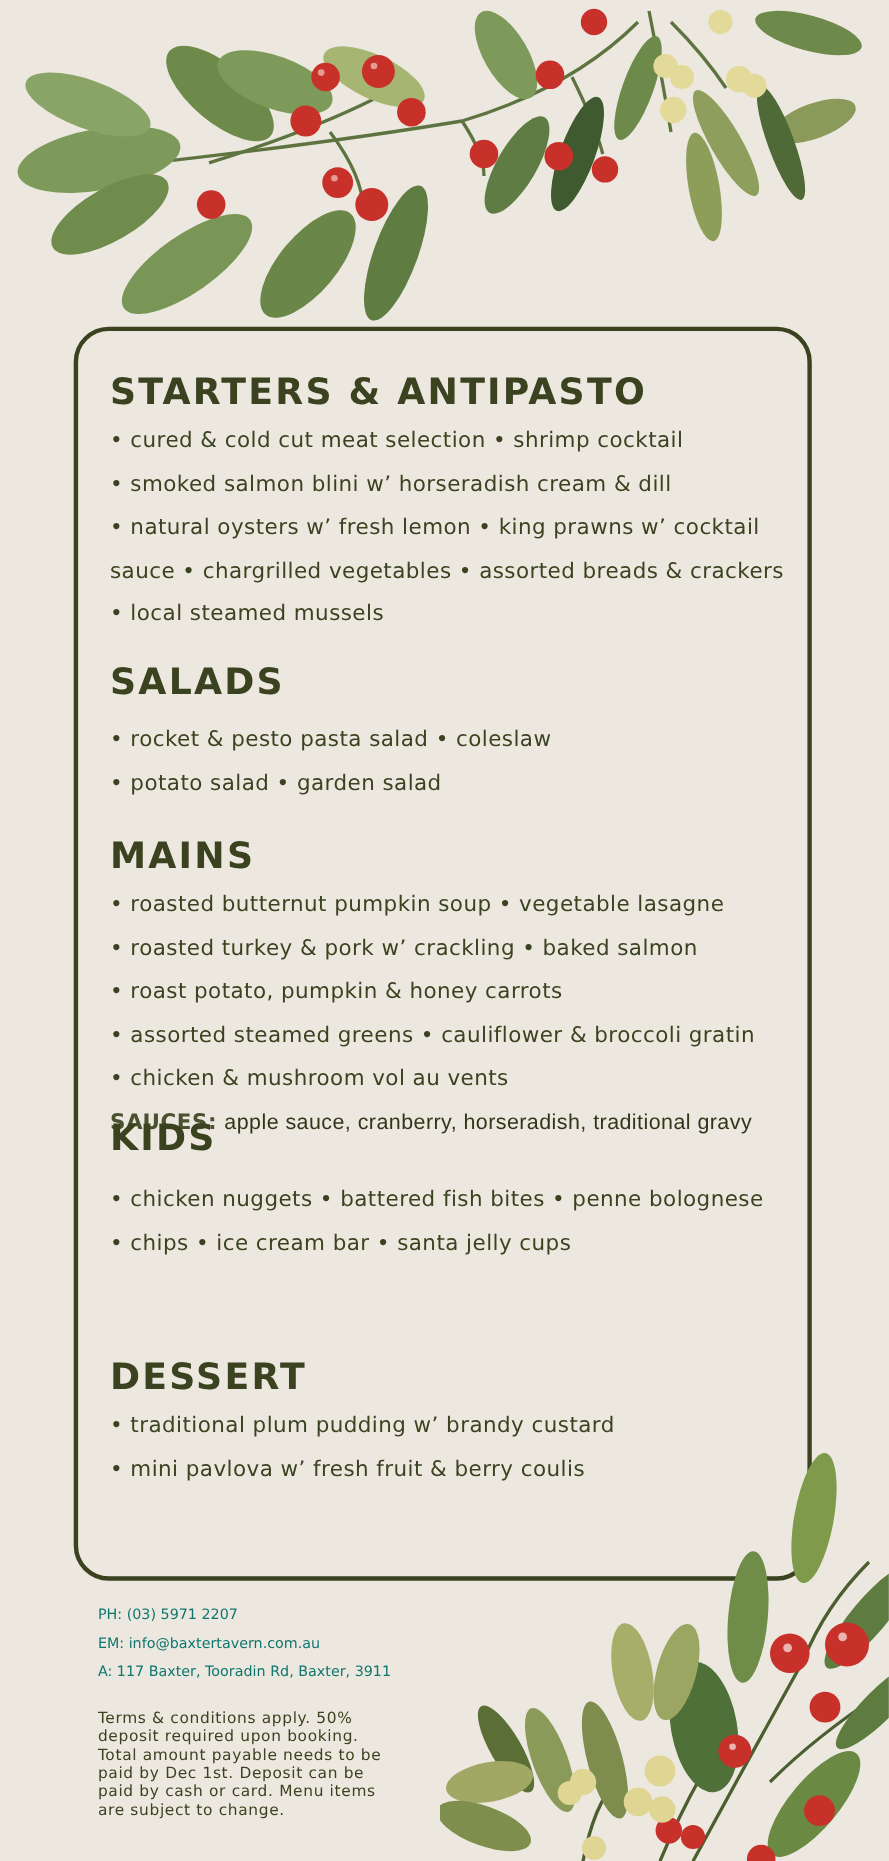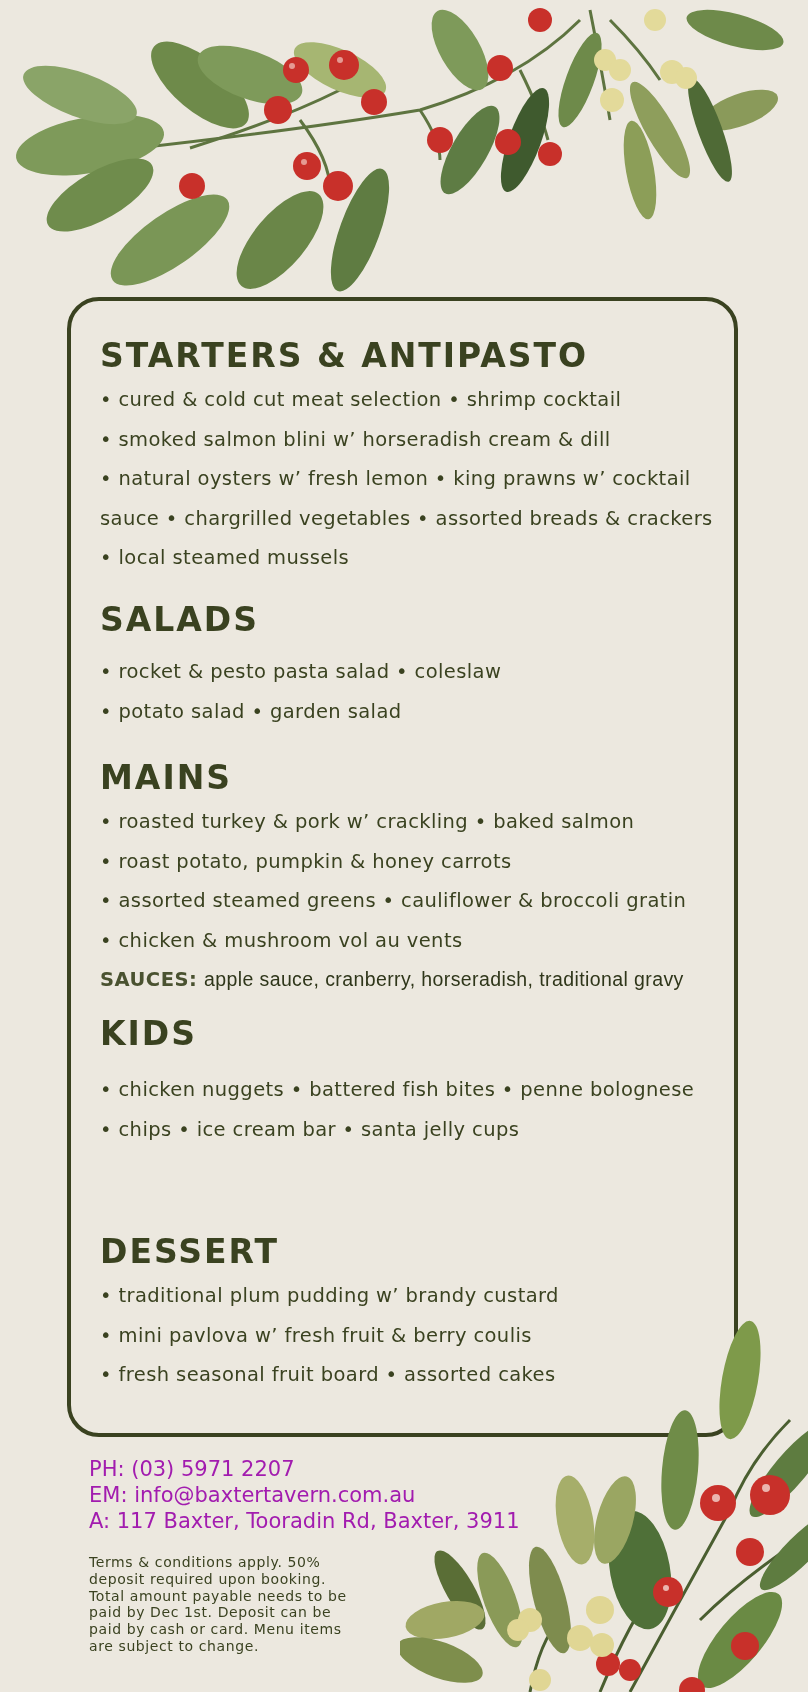--- a/index.html
+++ b/index.html
@@ -29,21 +29,21 @@
     white-space: nowrap;
   }
   .menu-line {
     font-size: 19.5px; line-height: 39.5px; letter-spacing: 0.4px;
     white-space: nowrap; color: #3A4220;
   }
   .sauces-label { letter-spacing: 0.5px; font-weight: bold; color: #4A5230; }
   .sauces-text { font-family: "Liberation Sans", sans-serif; font-size: 19.5px; color: #2F361A; text-align: right; }
 
   .contact { position: absolute; left: 89px; top: 1456px; }
-  .contact-line { font-size: 21px; line-height: 26px; white-space: nowrap; color: #a21caf; }
+  .contact-line { font-size: 13px; line-height: 26px; white-space: nowrap; color: #0f766e; }
   .terms {
     position: absolute; left: 89px; top: 1554px; width: 270px;
     font-size: 14px; line-height: 16.8px; letter-spacing: 0.6px; color: #3A4220;
   }
 </style>
 </head>
 <body>
 
 <svg class="deco deco-top" viewBox="0 0 808 300" xmlns="http://www.w3.org/2000/svg">
   <g fill="none" stroke="#5E7440" stroke-width="3">
@@ -121,20 +121,21 @@
   <h2 class="section-title">SALADS</h2>
   <div style="margin-top:12px">
     <div class="menu-line">• rocket &amp; pesto pasta salad • coleslaw</div>
     <div class="menu-line">• potato salad • garden salad</div>
   </div>
 </div>
 
 <div class="section" style="top:758px">
   <h2 class="section-title">MAINS</h2>
   <div style="margin-top:4px">
+    <div class="menu-line">• roasted butternut pumpkin soup  • vegetable lasagne</div>
     <div class="menu-line">• roasted turkey &amp; pork w’ crackling • baked salmon</div>
     <div class="menu-line">• roast potato,  pumpkin &amp; honey carrots</div>
     <div class="menu-line">• assorted steamed greens • cauliflower &amp; broccoli gratin</div>
     <div class="menu-line">• chicken &amp; mushroom vol au vents</div>
     <div class="menu-line">
       <span class="sauces-label">SAUCES:</span>
       <span class="sauces-text">apple sauce, cranberry, horseradish, traditional gravy</span>
     </div>
   </div>
 </div>
@@ -145,21 +146,20 @@
     <div class="menu-line">• chicken nuggets • battered fish bites  • penne bolognese</div>
     <div class="menu-line">• chips • ice cream bar • santa jelly cups</div>
   </div>
 </div>
 
 <div class="section" style="top:1232px">
   <h2 class="section-title">DESSERT</h2>
   <div style="margin-top:4px">
     <div class="menu-line">• traditional plum pudding w’ brandy custard</div>
     <div class="menu-line">• mini pavlova w’ fresh fruit &amp; berry coulis</div>
-    <div class="menu-line">• fresh seasonal fruit board  • assorted cakes</div>
   </div>
 </div>
 
 <div class="contact">
   <div class="contact-line">PH: (03) 5971 2207</div>
   <div class="contact-line">EM: info@baxtertavern.com.au</div>
   <div class="contact-line">A: 117 Baxter, Tooradin Rd, Baxter, 3911</div>
 </div>
 
 <div class="terms">Terms &amp; conditions apply. 50% deposit required upon booking. Total amount payable needs to be paid by Dec 1st. Deposit can be paid by cash or card. Menu items are subject to change.</div>

